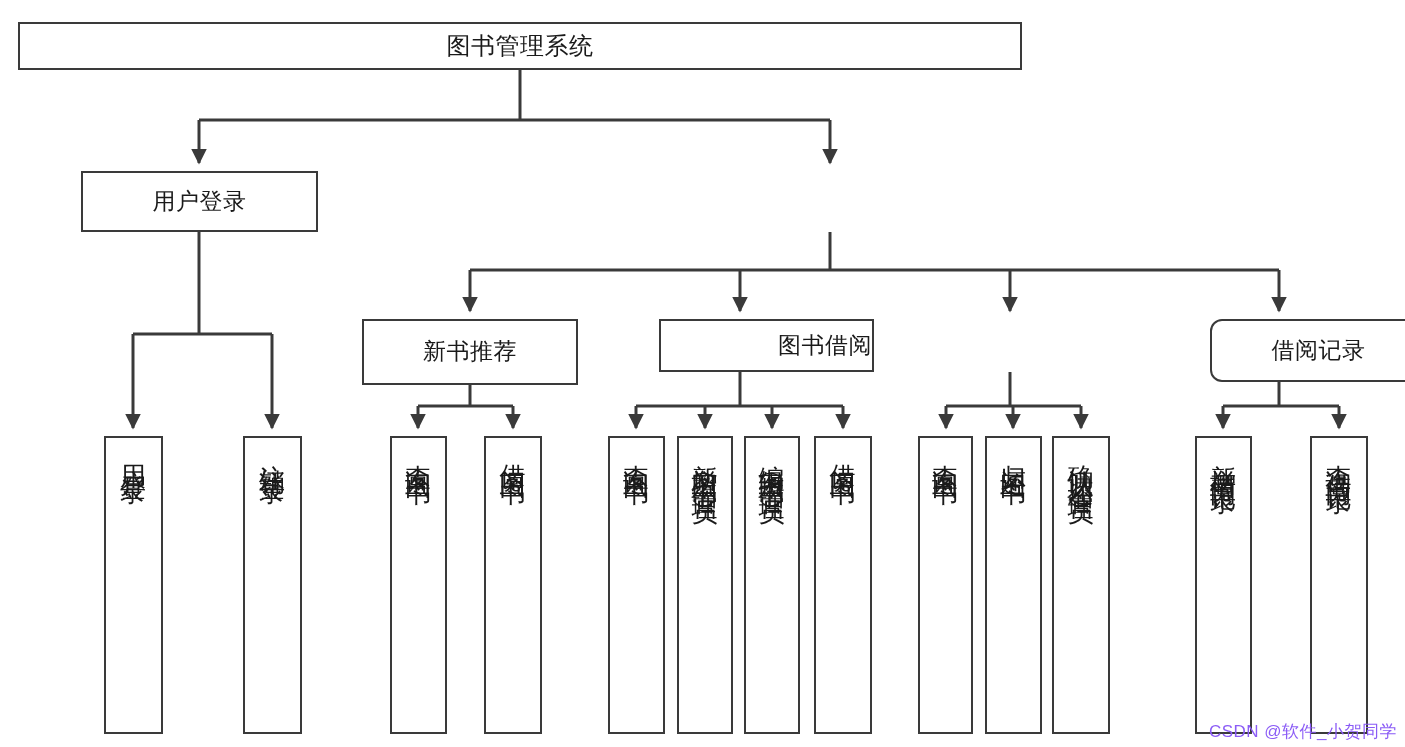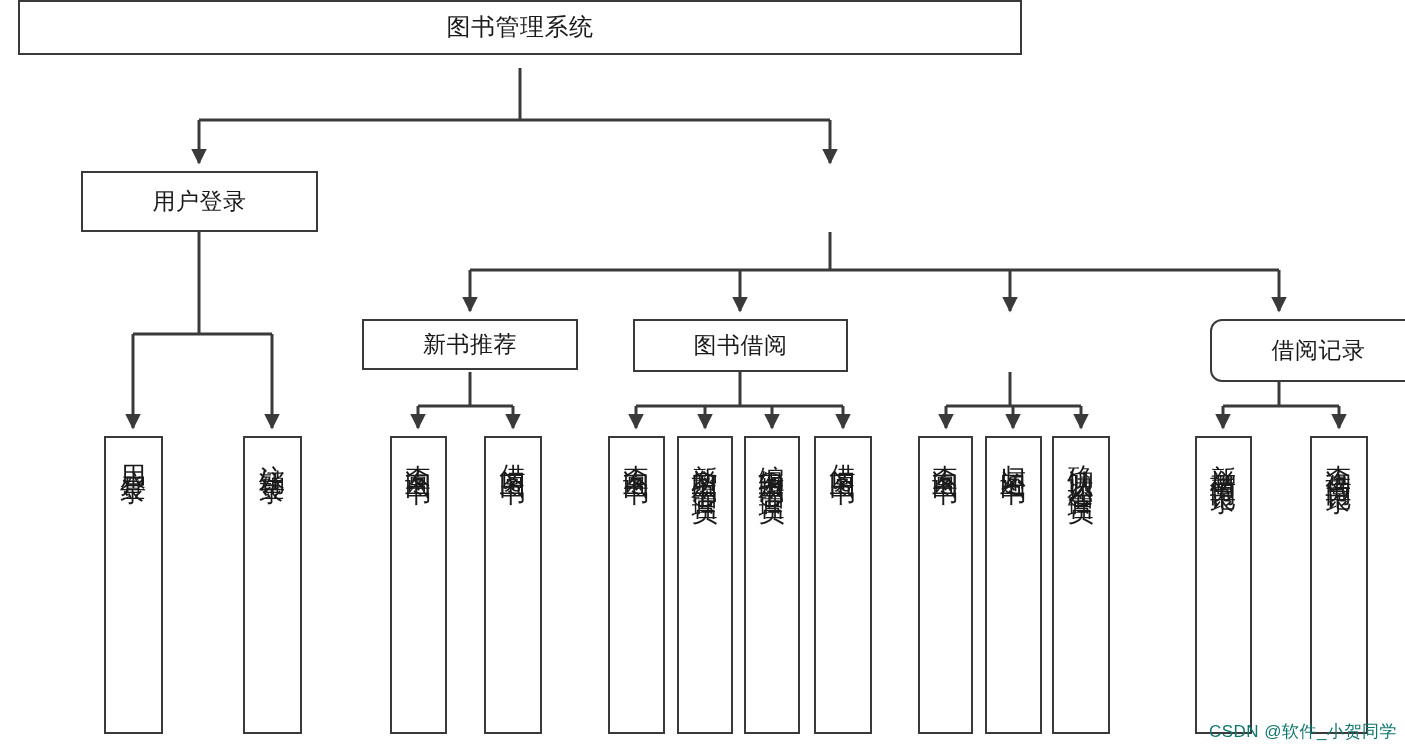--- a/index.html
+++ b/index.html
@@ -58,21 +58,21 @@
     white-space: nowrap;
   }
   .node.root .label {
     font-size: 24px;
   }
   #watermark {
     position: absolute;
     right: 8px;
     bottom: 4px;
     font-size: 17px;
-    color: #0f766e;
+    color: #8b5cf6;
     z-index: 5;
     white-space: nowrap;
     letter-spacing: 0.5px;
   }
 </style>
 </head>
 <body>
 
 <div id="canvas">
 
@@ -119,32 +119,32 @@
       <path d="M 1013 406 L 1013 428" marker-end="url(#arrow)"></path>
       <path d="M 1081 406 L 1081 428" marker-end="url(#arrow)"></path>
 
       <path d="M 1279 372 L 1279 406"></path>
       <path d="M 1223 406 L 1339 406"></path>
       <path d="M 1223 406 L 1223 428" marker-end="url(#arrow)"></path>
       <path d="M 1339 406 L 1339 428" marker-end="url(#arrow)"></path>
     </g>
   </svg>
 
-  <div class="node horiz root" style="left:18px; top:0; width:1004px; height:55px;align-items:center;">
+  <div class="node horiz root" style="left:18px; top:22px; width:1004px; height:48px;align-items:center;">
     <span class="label">图书管理系统</span>
   </div>
 
   <div class="node horiz" style="left:81px; top:171px; width:237px; height:61px;">
     <span class="label">用户登录</span>
   </div>
 
-  <div class="node horiz" style="left:362px; top:319px; width:216px; height:51px;">
+  <div class="node horiz" style="left:362px; top:319px; width:216px; height:66px;">
     <span class="label">新书推荐</span>
   </div>
-  <div class="node horiz" style="left:633px; top:319px; width:215px; height:53px;">
+  <div class="node horiz" style="left:659px; top:319px; width:215px; height:53px;justify-content:flex-end;">
     <span class="label">图书借阅</span>
   </div>
   <div class="node horiz" style="left:1210px; top:319px; width:217px; height:63px;border-radius:12px;">
     <span class="label">借阅记录</span>
   </div>
 
   <div class="node vert" style="left:104px; top:436px; width:59px; height:298px;">
     <span class="label">用户登录</span>
   </div>
   <div class="node vert" style="left:243px; top:436px; width:59px; height:298px;">

